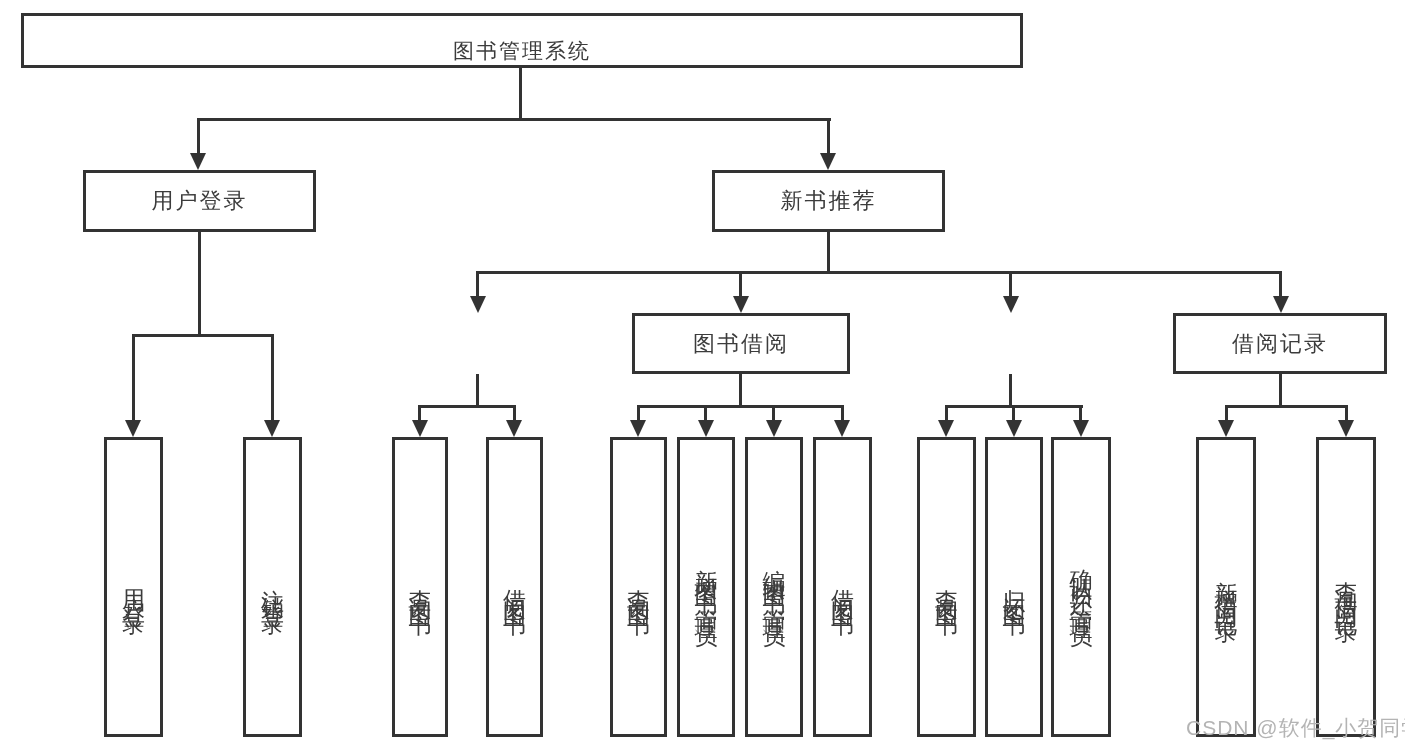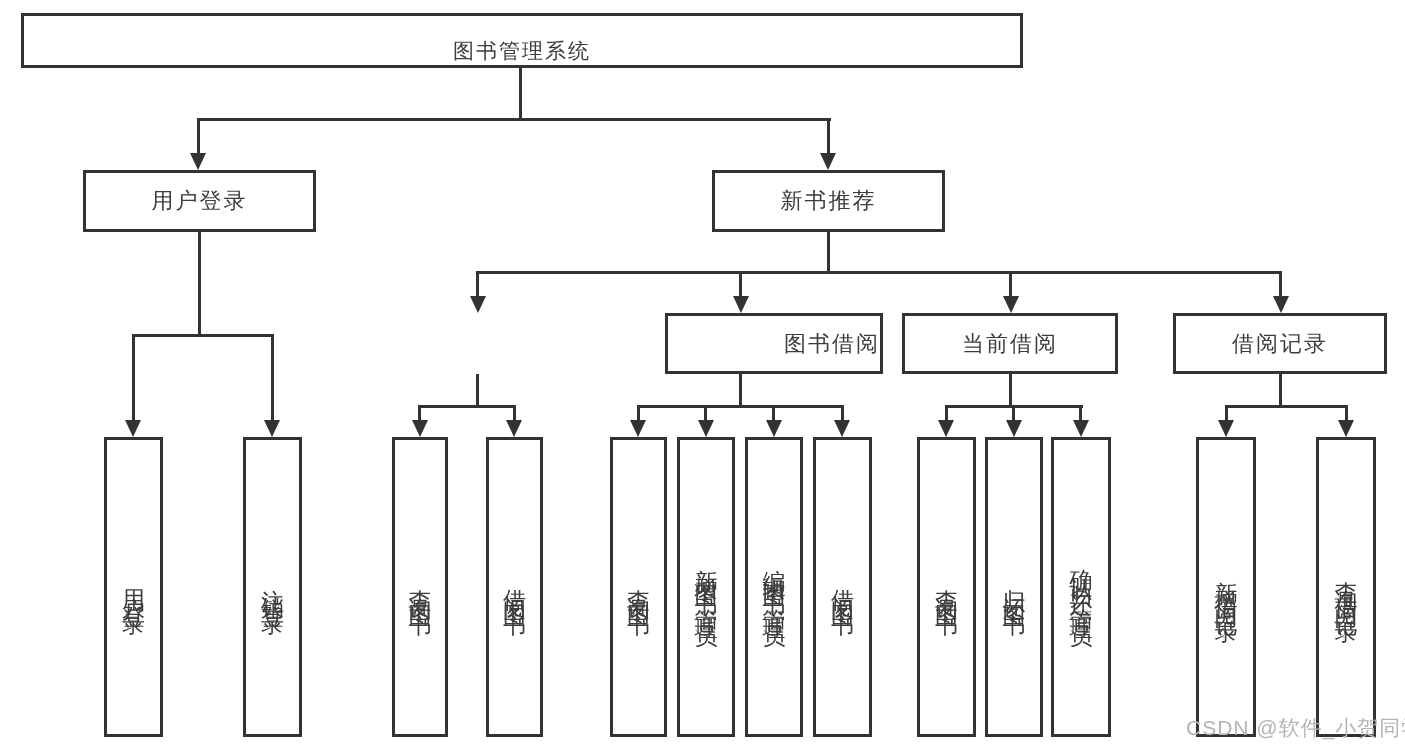--- a/index.html
+++ b/index.html
@@ -38,25 +38,22 @@
     <span>图书管理系统</span>
   </div>
 
   <div class="node" style="left:83px;top:170px;width:233px;height:62px;">
     <span>用户登录</span>
   </div>
   <div class="node" style="left:712px;top:170px;width:233px;height:62px;">
     <span>新书推荐</span>
   </div>
 
-  <div class="node" style="left:665px;top:313px;width:218px;height:61px;justify-content:flex-end;">
+  <div class="node" style="left:632px;top:313px;width:218px;height:61px;">
     <span>图书借阅</span>
-  </div>
-  <div class="node" style="left:902px;top:313px;width:216px;height:61px;">
-    <span>当前借阅</span>
   </div>
   <div class="node" style="left:1173px;top:313px;width:214px;height:61px;">
     <span>借阅记录</span>
   </div>
 
   <div class="node leaf" style="left:104px;top:437px;width:59px;height:300px;">
     <span class="vtxt">用户登录</span>
   </div>
   <div class="node leaf" style="left:243px;top:437px;width:59px;height:300px;">
     <span class="vtxt">注销登录</span>

